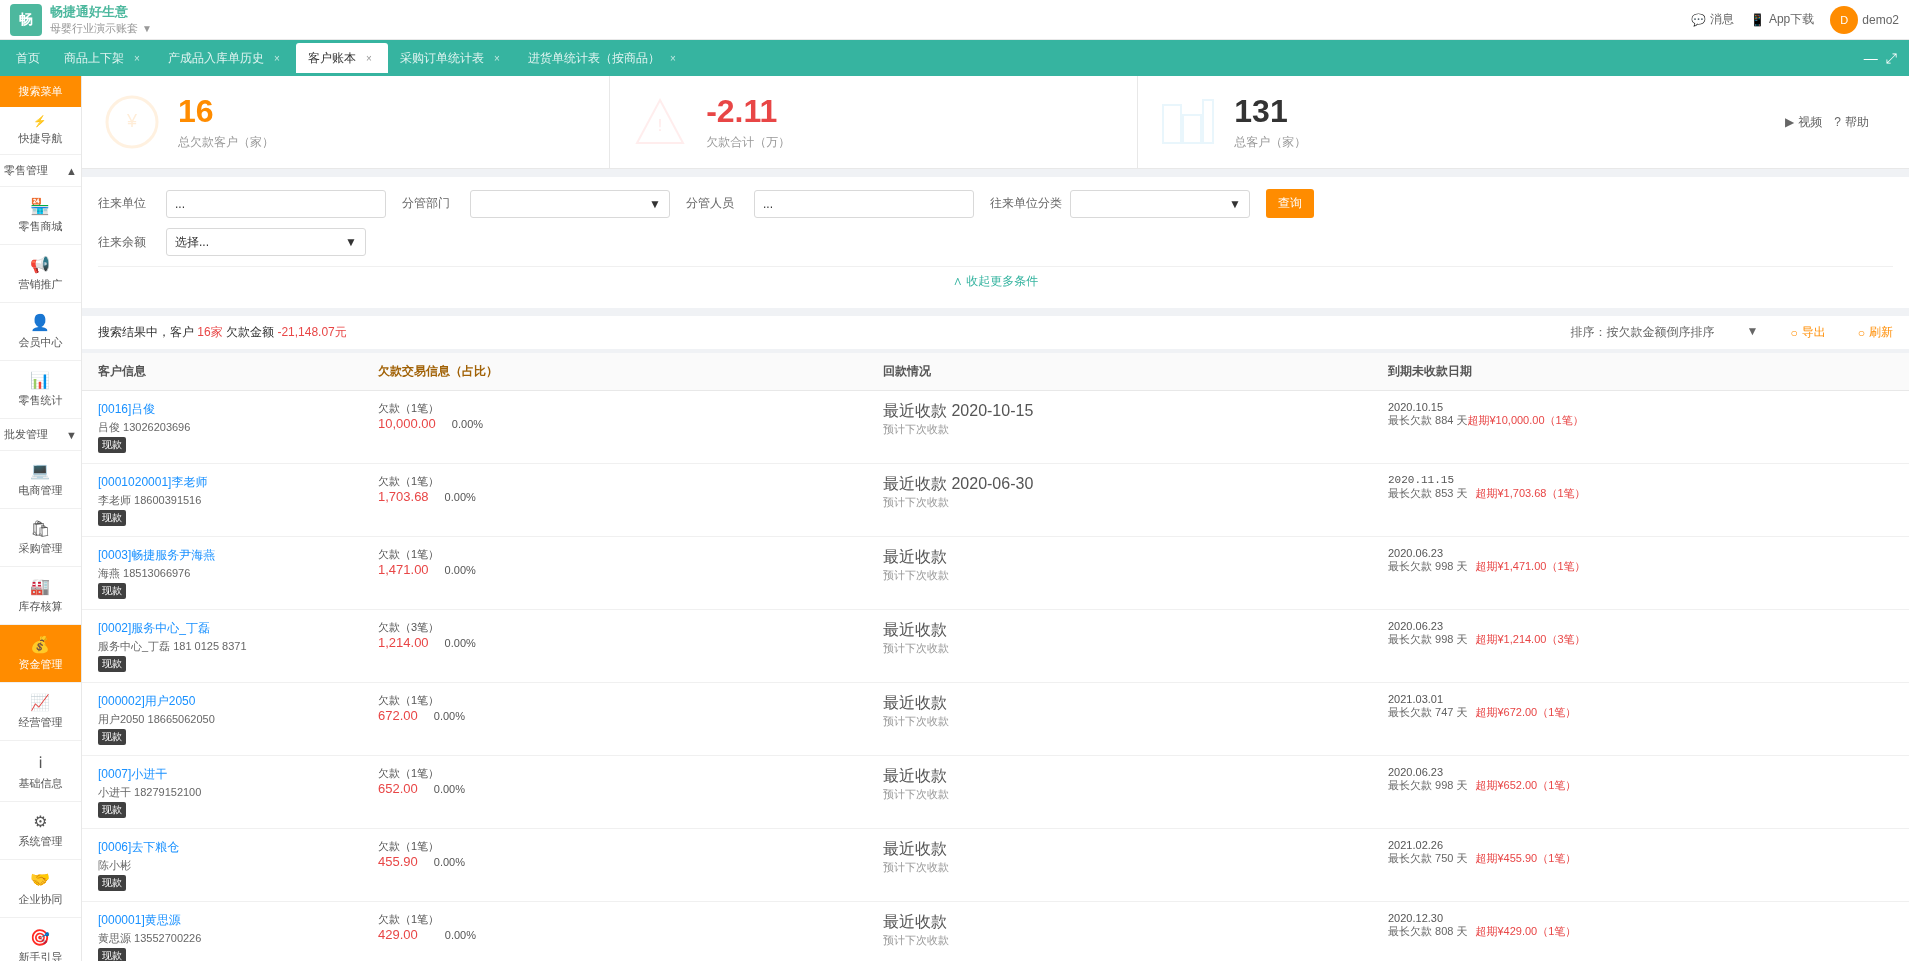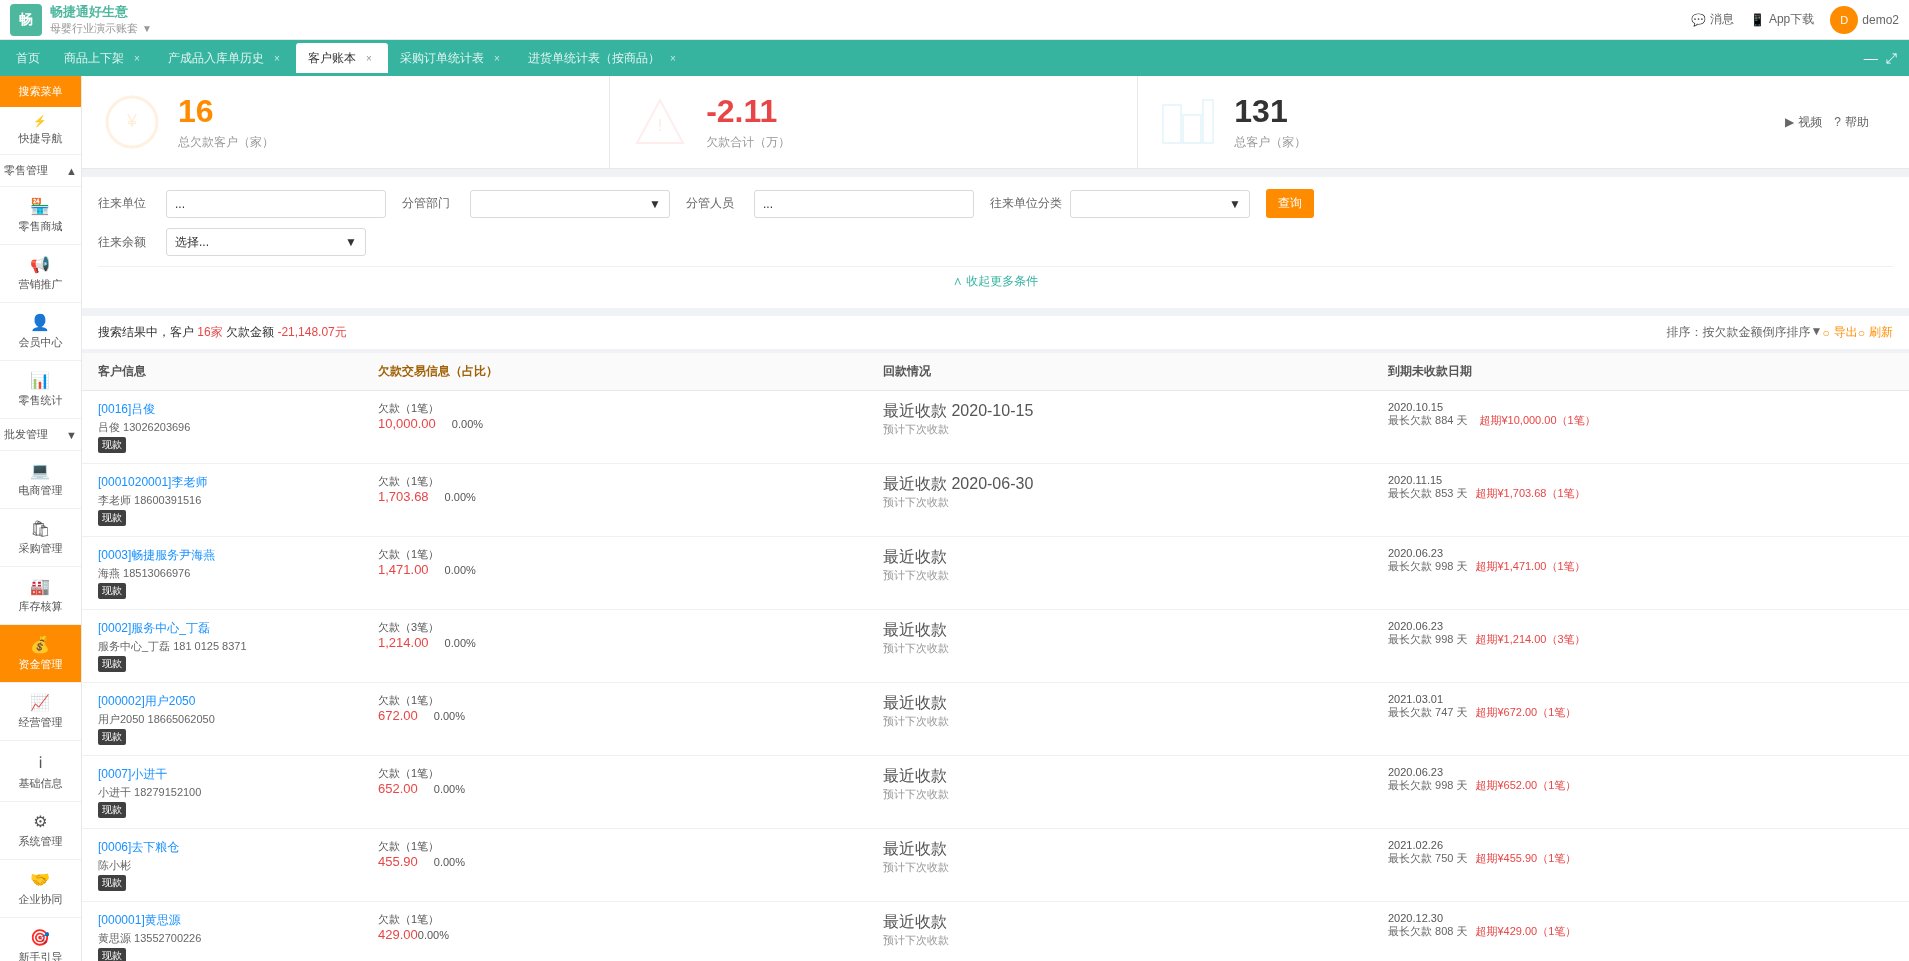--- a/index.html
+++ b/index.html
@@ -60,21 +60,21 @@
     .filter-item { display: flex; align-items: center; gap: 8px; min-width: 200px; }
     .filter-label { color: #666; white-space: nowrap; font-size: 12px; min-width: 60px; }
     .filter-input { flex: 1; height: 28px; border: 1px solid #d9d9d9; border-radius: 3px; padding: 0 8px; font-size: 12px; display: flex; align-items: center; justify-content: space-between; cursor: pointer; }
     .filter-input.wide { min-width: 220px; }
     .filter-select { flex: 1; height: 28px; border: 1px solid #d9d9d9; border-radius: 3px; padding: 0 8px; font-size: 12px; display: flex; align-items: center; justify-content: space-between; cursor: pointer; min-width: 200px; }
     .collapse-btn { text-align: center; padding: 6px; color: #36b4a0; font-size: 12px; cursor: pointer; border-top: 1px solid #f0f0f0; }
     .search-btn { background: #ff8c00; color: white; border: none; padding: 6px 12px; border-radius: 3px; cursor: pointer; font-size: 12px; }
 
     
     .results-bar { background: #fff; padding: 8px 16px; margin-bottom: 4px; display: flex; justify-content: space-between; align-items: center; font-size: 12px; }
-    .results-actions { display: flex; gap: 0; color: #666; }
+    .results-actions { display: flex; gap: 32px; color: #666; }
 
     
     .table-container { background: #fff; }
     .table-header { display: grid; grid-template-columns: 280px 1fr 1fr 1fr; padding: 10px 16px; background: #fafafa; border-bottom: 1px solid #e8e8e8; font-weight: bold; color: #666; font-size: 12px; }
     .table-row { display: grid; grid-template-columns: 280px 1fr 1fr 1fr; padding: 10px 16px; border-bottom: 1px solid #f0f0f0; align-items: start; }
     .customer-name { color: #1890ff; font-size: 12px; cursor: pointer; }
     .customer-phone { color: #666; font-size: 11px; margin: 2px 0; }
     .tag-xiandai { background: #404040; color: white; font-size: 10px; padding: 1px 4px; border-radius: 2px; display: inline-block; }
     .debt-amount { color: #e84646; font-size: 13px; font-weight: 500; }
     .debt-count { color: #555; font-size: 11px; }
@@ -359,21 +359,21 @@
             <span class="debt-amount">10,000.00</span>
             <span class="debt-ratio">0.00%</span>
           </div>
         </div>
         <div>
           <div class="recovery-date">最近收款    2020-10-15</div>
           <div style="color:#999;font-size:11px;">预计下次收款</div>
         </div>
         <div>
           <div style="color:#555;font-size:11px;">2020.10.15</div>
-          <div style="display:flex;gap:12px;align-items:center;flex-wrap:wrap;">
+          <div style="display:flex;gap:0;align-items:center;flex-wrap:wrap;">
             <span class="overdue-days">最长欠款 884 天</span>
             <span class="overdue-text">超期¥10,000.00（1笔）</span>
           </div>
         </div>
       </div>
 
       <div class="table-row">
         <div>
           <div class="customer-name">[0001020001]李老师</div>
           <div class="customer-phone">李老师  18600391516</div>
@@ -384,21 +384,21 @@
           <div style="display:flex;gap:16px;align-items:center;">
             <span class="debt-amount">1,703.68</span>
             <span class="debt-ratio">0.00%</span>
           </div>
         </div>
         <div>
           <div class="recovery-date">最近收款    2020-06-30</div>
           <div style="color:#999;font-size:11px;">预计下次收款</div>
         </div>
         <div>
-          <div style="color:#555;font-size:11px;">2020.11.15</div>
+          <div style="color:#555;font-size:11px;font-family:Liberation Mono, monospace;">2020.11.15</div>
           <div style="display:flex;gap:8px;align-items:center;flex-wrap:wrap;">
             <span class="overdue-days">最长欠款 853 天</span>
             <span class="overdue-text">超期¥1,703.68（1笔）</span>
           </div>
         </div>
       </div>
 
       <div class="table-row">
         <div>
           <div class="customer-name">[0003]畅捷服务尹海燕</div>
@@ -530,21 +530,21 @@
       </div>
 
       <div class="table-row">
         <div>
           <div class="customer-name">[000001]黄思源</div>
           <div class="customer-phone">黄思源  13552700226</div>
           <span class="tag-xiandai">现款</span>
         </div>
         <div>
           <div class="debt-count">欠款（1笔）</div>
-          <div style="display:flex;gap:0;align-items:center;">
+          <div style="display:flex;gap:27px;align-items:center;">
             <span class="debt-amount">429.00</span>
             <span class="debt-ratio">0.00%</span>
           </div>
         </div>
         <div>
           <div class="recovery-date">最近收款</div>
           <div style="color:#999;font-size:11px;">预计下次收款</div>
         </div>
         <div>
           <div style="color:#555;font-size:11px;">2020.12.30</div>

